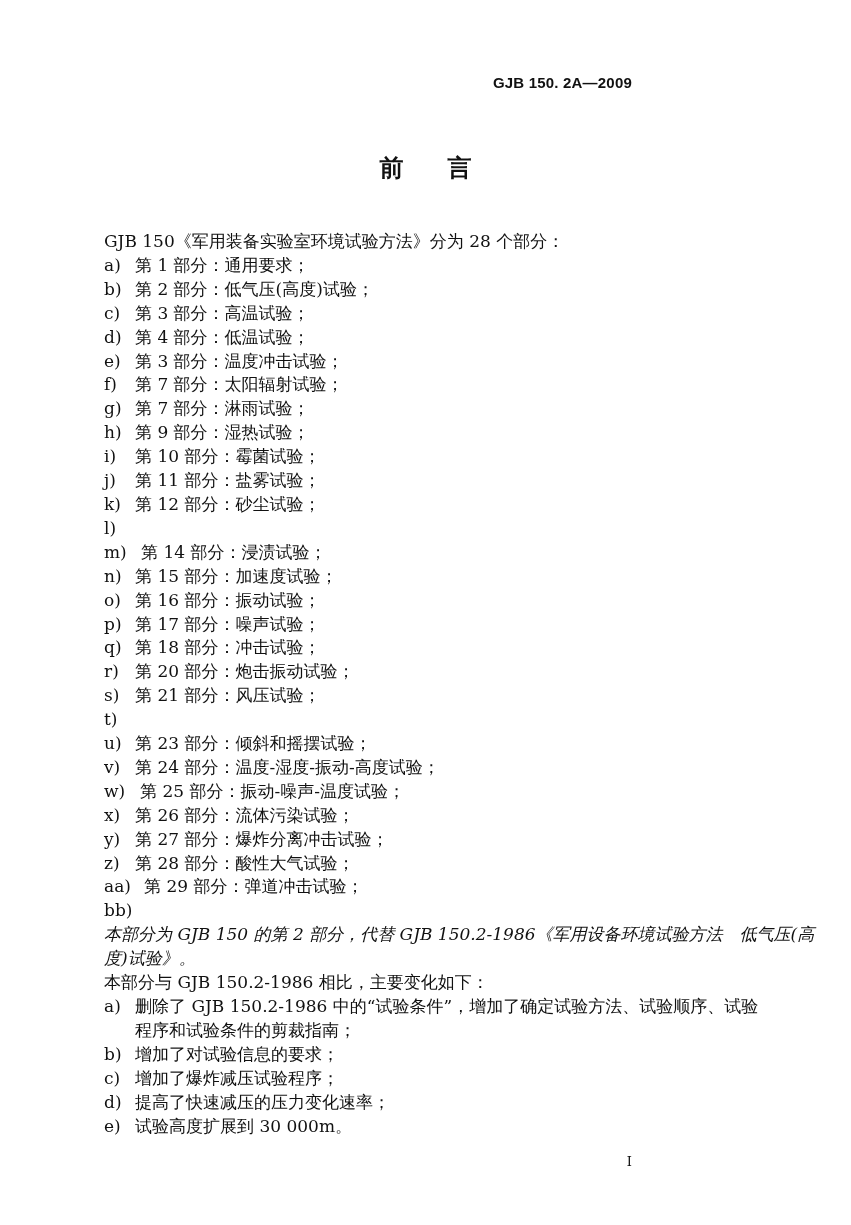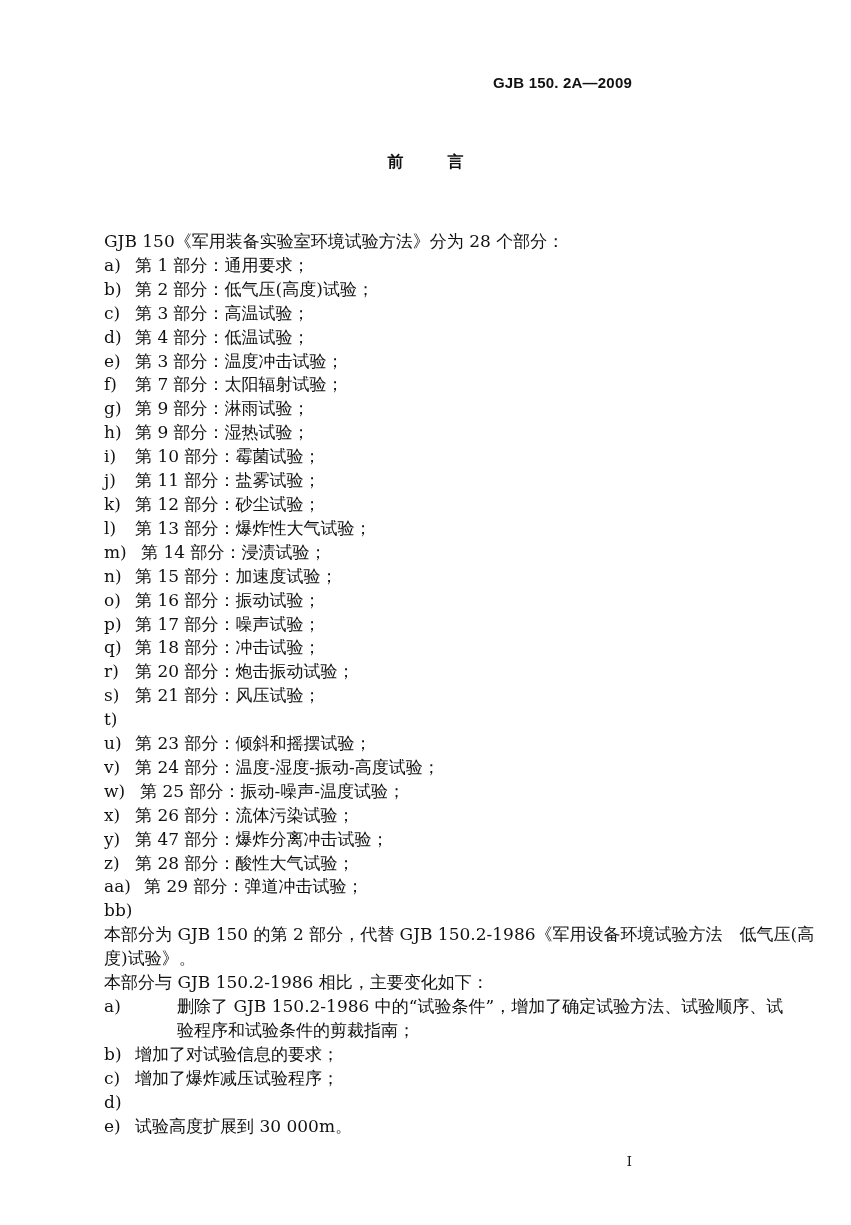--- a/index.html
+++ b/index.html
@@ -30,41 +30,42 @@
       font-size: 15px;
       letter-spacing: 0.2px;
     }
     .title {
       position: absolute;
       top: 152px;
       left: 0;
       width: 851px;
       text-align: center;
       font-family: "DejaVu Sans", sans-serif;
-      font-size: 16px;
+      font-size: 24px;
       font-weight: bold;
       letter-spacing: 44px;
       text-indent: 44px;
     }
     .content {
       position: absolute;
       left: 104px;
       top: 230px;
       width: 680px;
       font-size: 17px;
       line-height: 23.9px;
     }
     .para {
       margin: 0;
       white-space: nowrap;
     }
     .para.wrap {
       white-space: normal;
       text-indent: 0;
       margin-left: 0;
+      font-style: italic;
     }
     .list-item {
       display: flex;
       white-space: nowrap;
       margin: 0;
     }
     .list-item .mark {
       display: inline-block;
       width: 31px;
       flex: 0 0 31px;
@@ -72,21 +73,20 @@
     .list-item.wide .mark {
       width: 40px;
       flex: 0 0 40px;
     }
     .list-item .text {
       display: inline-block;
     }
     .list-item.wrapitem .text {
       white-space: normal;
       width: 640px;
-      margin-left: 42px;
     }
     .replace-para {
       margin: 0 0 0 -39px;
       text-indent: 39px;
       width: 720px;
     }
     .page-num {
       position: absolute;
       top: 1154px;
       right: 74px;
@@ -127,41 +127,40 @@
       <div class="list-item">
           <span class="mark">e)</span>
           <span class="text">第 3 部分：温度冲击试验；</span>
         </div>
       <div class="list-item">
           <span class="mark">f)</span>
           <span class="text">第 7 部分：太阳辐射试验；</span>
         </div>
       <div class="list-item">
           <span class="mark">g)</span>
-          <span class="text">第 9 部分：淋雨试验；</span>
+          <span class="text">第 7 部分：淋雨试验；</span>
         </div>
       <div class="list-item">
           <span class="mark">h)</span>
           <span class="text">第 9 部分：湿热试验；</span>
         </div>
       <div class="list-item">
           <span class="mark">i)</span>
           <span class="text">第 10 部分：霉菌试验；</span>
         </div>
       <div class="list-item">
           <span class="mark">j)</span>
           <span class="text">第 11 部分：盐雾试验；</span>
         </div>
       <div class="list-item">
           <span class="mark">k)</span>
           <span class="text">第 12 部分：砂尘试验；</span>
         </div>
       <div class="list-item">
           <span class="mark">l)</span>
-          <span class="text">第 13 部分：爆炸性大气试验；</span>
         </div>
       <div class="list-item">
           <span class="mark" style="width:37px;flex-basis:37px;">m)</span>
           <span class="text">第 14 部分：浸渍试验；</span>
         </div>
       <div class="list-item">
           <span class="mark">n)</span>
           <span class="text">第 15 部分：加速度试验；</span>
         </div>
       <div class="list-item">
@@ -198,21 +197,21 @@
       <div class="list-item">
           <span class="mark" style="width:36px;flex-basis:36px;">w)</span>
           <span class="text">第 25 部分：振动-噪声-温度试验；</span>
         </div>
       <div class="list-item">
           <span class="mark">x)</span>
           <span class="text">第 26 部分：流体污染试验；</span>
         </div>
       <div class="list-item">
           <span class="mark">y)</span>
-          <span class="text">第 47 部分：爆炸分离冲击试验；</span>
+          <span class="text">第 27 部分：爆炸分离冲击试验；</span>
         </div>
       <div class="list-item">
           <span class="mark">z)</span>
           <span class="text">第 28 部分：酸性大气试验；</span>
         </div>
       <div class="list-item wide">
           <span class="mark">aa)</span>
           <span class="text">第 29 部分：弹道冲击试验；</span>
         </div>
       <div class="list-item wide">
@@ -232,20 +231,21 @@
       <div class="list-item">
           <span class="mark">b)</span>
           <span class="text">增加了对试验信息的要求；</span>
         </div>
       <div class="list-item">
           <span class="mark">c)</span>
           <span class="text">增加了爆炸减压试验程序；</span>
         </div>
       <div class="list-item">
           <span class="mark">d)</span>
+          <span class="text">提高了快速减压的压力变化速率；</span>
         </div>
       <div class="list-item">
           <span class="mark">e)</span>
           <span class="text">试验高度扩展到 30 000m。</span>
         </div>
     </div>
 
   </div>
 
   <div class="page-num">I</div>

